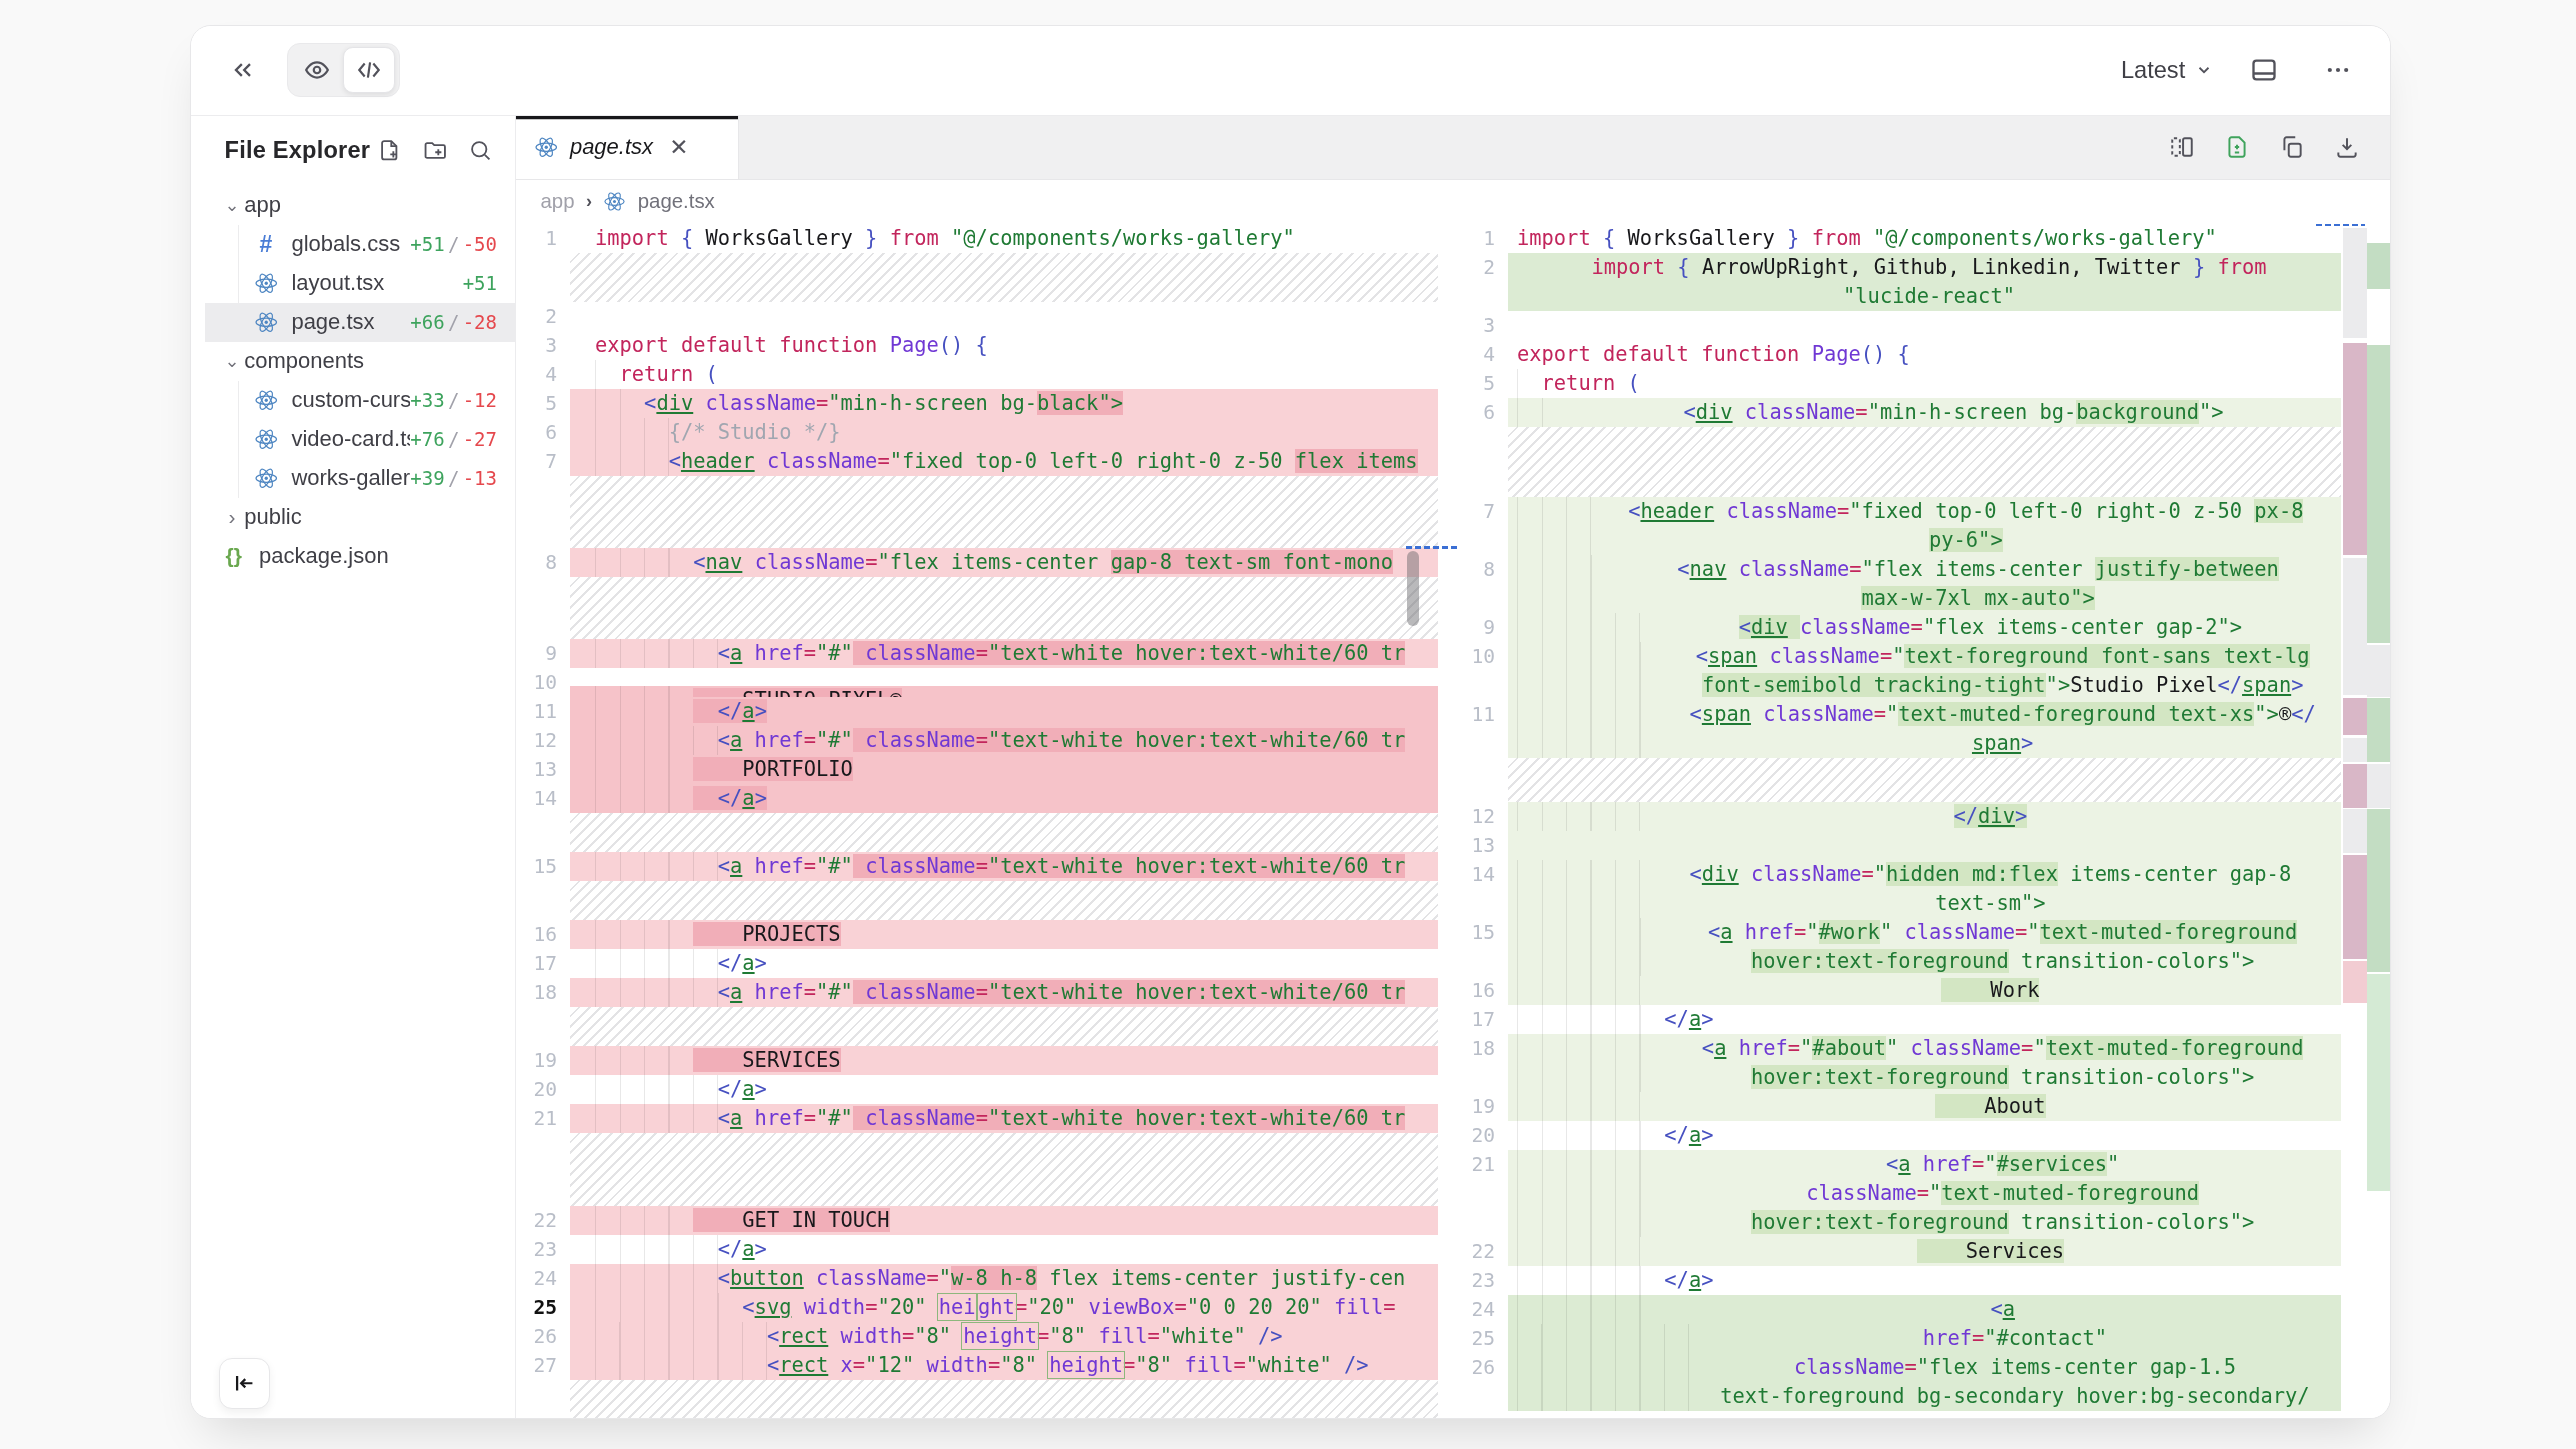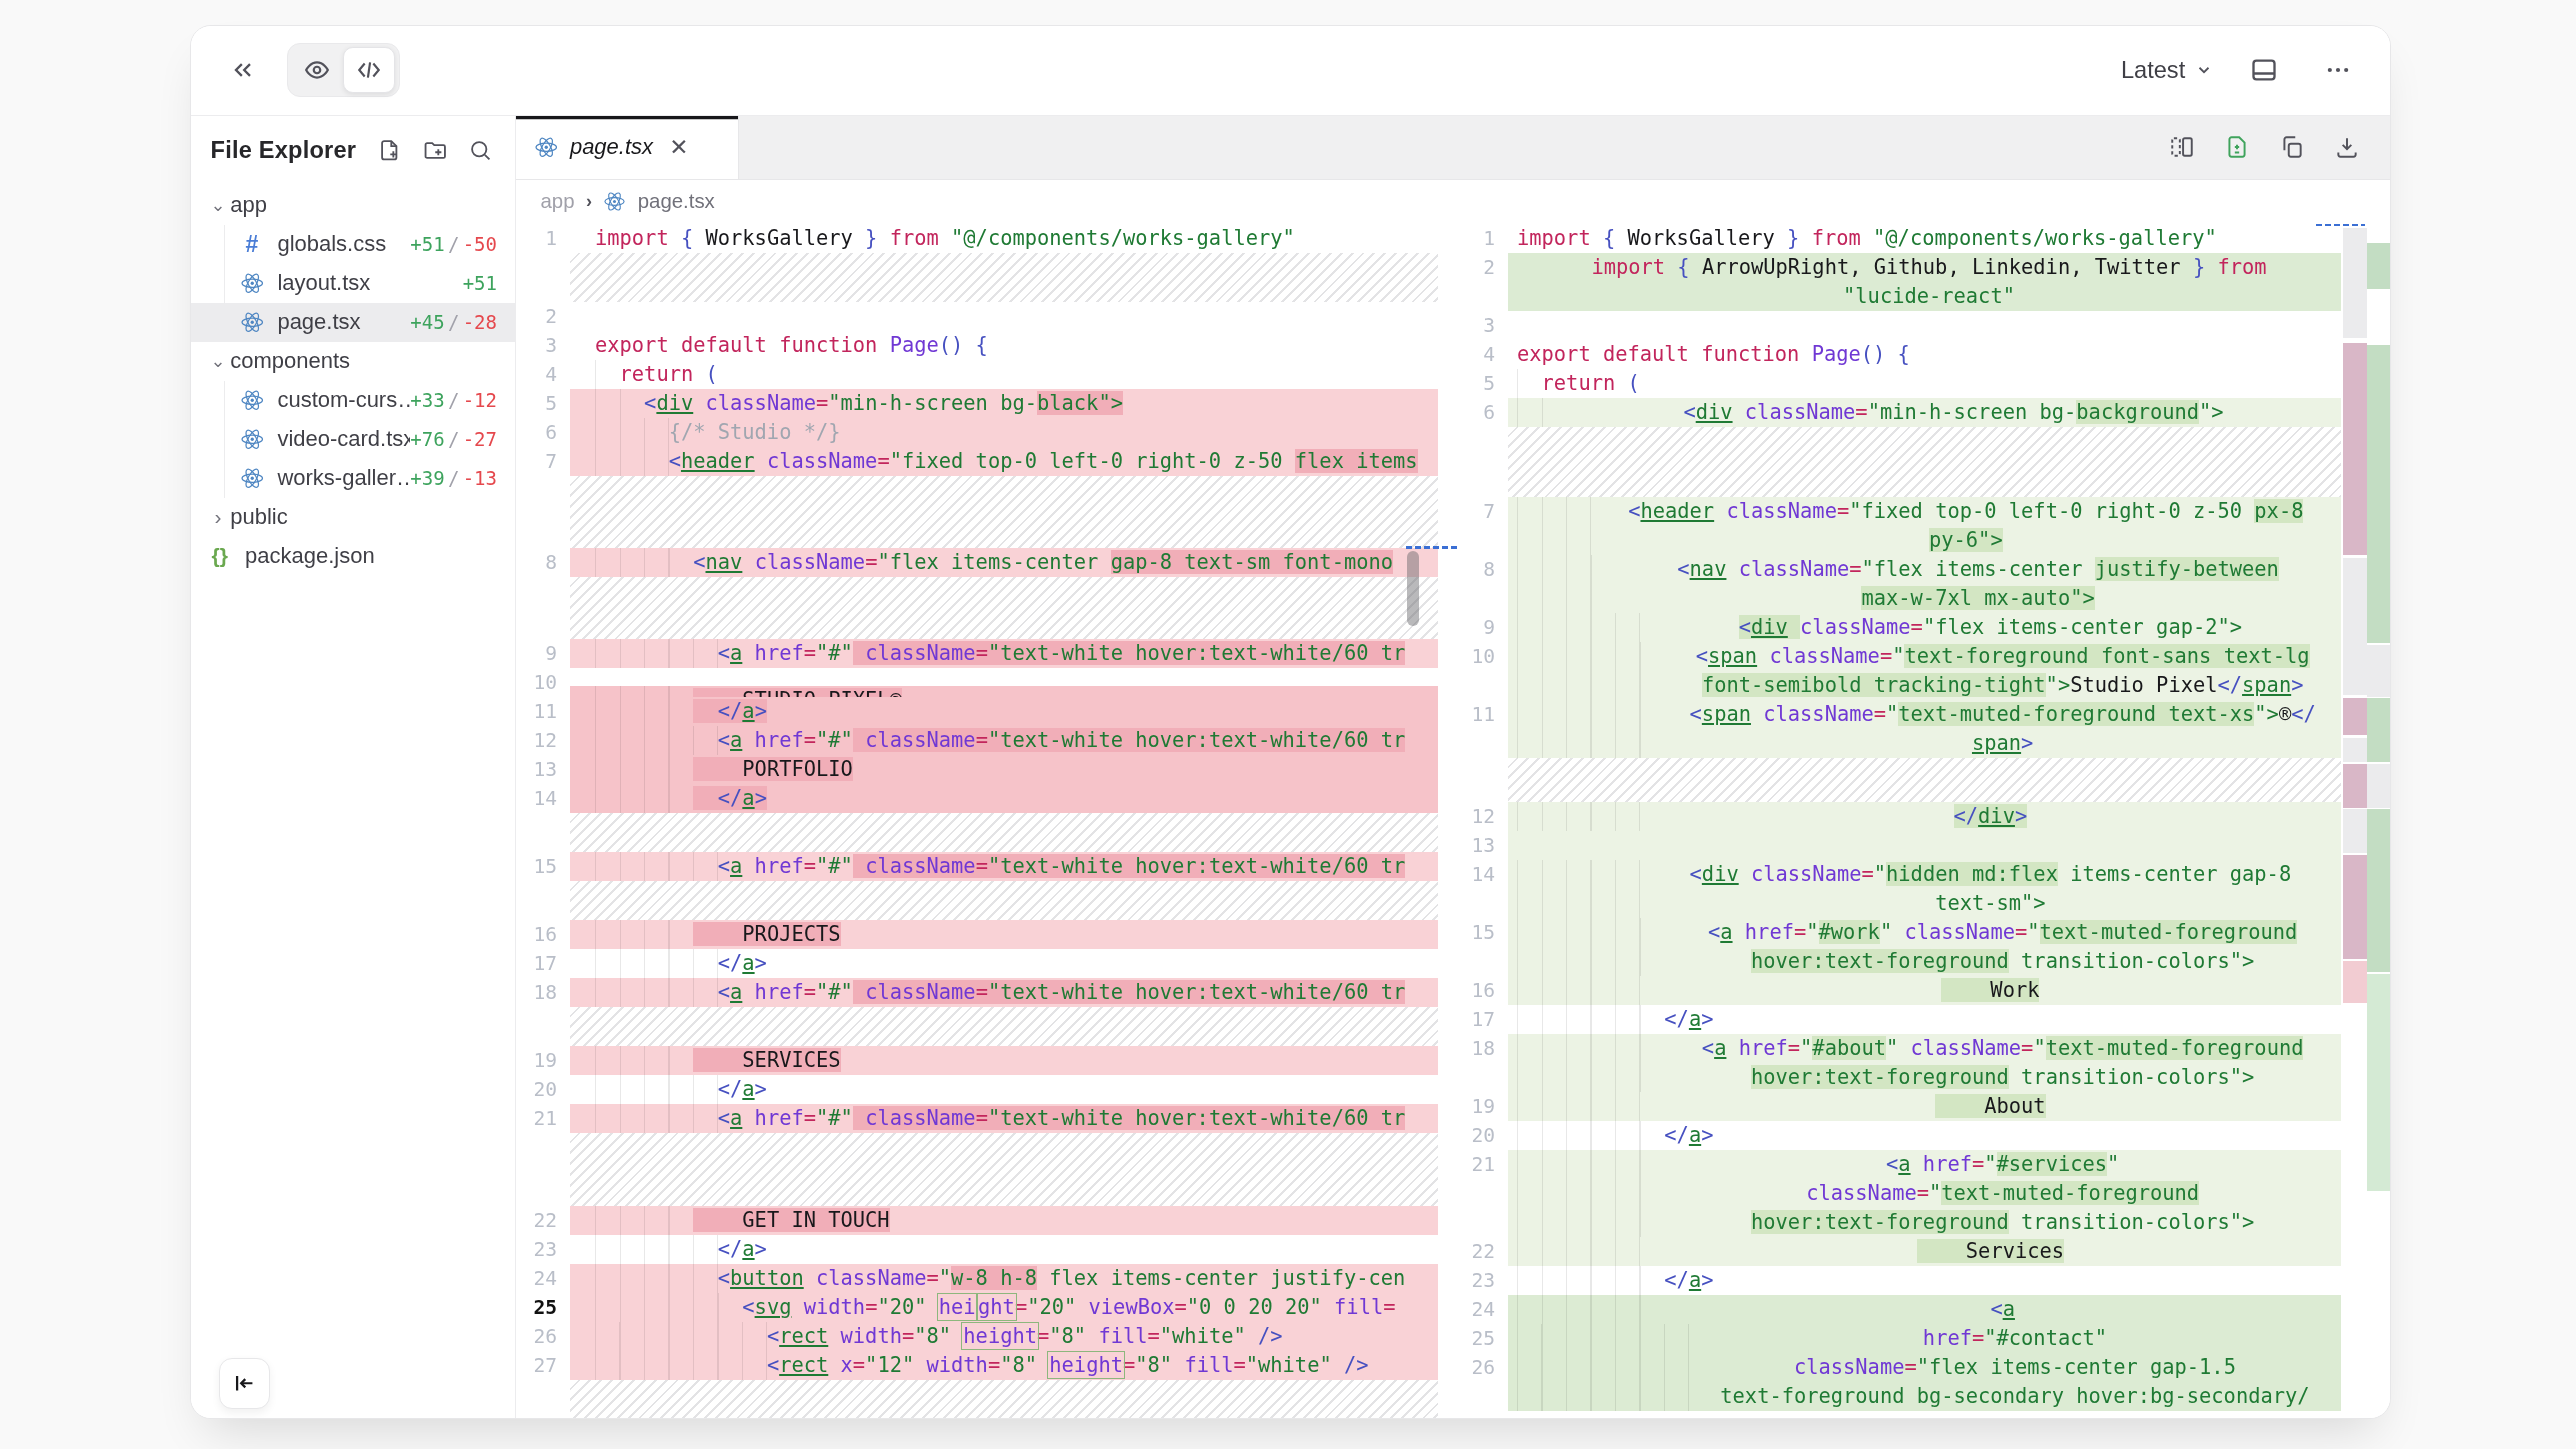--- a/index.html
+++ b/index.html
@@ -10,21 +10,21 @@
   
   .toolbar { height:90px; display:flex; align-items:center; padding:0 29px; gap:21px; border-bottom:0.8px solid #ececee; background:#fff; }
   .icon-btn { display:flex; align-items:center; justify-content:center; width:46px; height:46px; border:none; background:transparent; color:#52525b; cursor:pointer; }
   .toggle { display:flex; align-items:center; background:#f1f1f2; border:0.8px solid #e9e9eb; border-radius:13px; padding:3.3px; }
   .toggle .seg { width:52px; height:46px; display:flex; align-items:center; justify-content:center; color:#52525b; border-radius:9.8px; }
   .toggle .seg.sel { background:#fff; border:0.8px solid #e4e4e7; box-shadow:0 1.6px 4.9px rgba(0,0,0,.08); }
   .toolbar-right { margin-left:auto; display:flex; align-items:center; gap:28px; }
   .latest { display:flex; align-items:center; gap:9.8px; font-size:23.6px; color:#3f3f46; cursor:pointer; }
   
   .main { display:flex; height:1303px; }
-  .sidebar { width:325px; border-right:0.8px solid #ececee; background:#fff; position:relative; flex:none; }
+  .sidebar { width:325px; border-right:0.8px solid #ececee; background:#fff; position:relative; flex:none;padding-left:14px; }
   .sb-head { height:70px; display:flex; align-items:center; padding:0 16.3px 0 19.6px; }
   .sb-title { font-size:23.6px; font-weight:bold; color:#27272a; letter-spacing:0.2px; }
   .sb-actions { margin-left:auto; display:flex; gap:9.8px; }
   .sb-actions .icon-btn { width:36px; height:36px; color:#52525b; }
   .tree { list-style:none; font-size:22px; color:#3f3f46; }
   .trow { height:39px; display:flex; align-items:center; padding-right:18px; cursor:pointer; position:relative; }
   .trow.sel { background:#ececee; }
   .trow .chev { width:24.5px; display:inline-flex; justify-content:center; color:#71717a; font-size:18px; flex:none; }
   .trow .ficon { width:28px; height:28px; margin-right:11.4px; flex:none; display:inline-flex; align-items:center; justify-content:center; }
   .trow .fname { white-space:nowrap; overflow:hidden; }
@@ -196,21 +196,21 @@
             <span class="ficon">
               <svg width="24.5" height="24.5" viewBox="0 0 24 24" fill="none" stroke="#4e86c2" stroke-width="1.2">
                 <circle cx="12" cy="12" r="1.6" fill="#4e86c2" stroke="none"></circle>
                 <ellipse cx="12" cy="12" rx="10" ry="4"></ellipse>
                 <ellipse cx="12" cy="12" rx="10" ry="4" transform="rotate(60 12 12)"></ellipse>
                 <ellipse cx="12" cy="12" rx="10" ry="4" transform="rotate(120 12 12)"></ellipse>
               </svg>
             </span>
             <span class="fname">page.tsx</span>
             <span class="badges">
-              <span class="plus">+45</span>
+              <span class="plus">+66</span>
               <span class="slash">/</span>
               <span class="minus">-28</span>
             </span>
           </li>
           <li class="trow depth0">
             <span class="chev">⌄</span>
             <span class="fname">components</span>
           </li>
           <li class="trow depth1">
             <span class="ficon">

